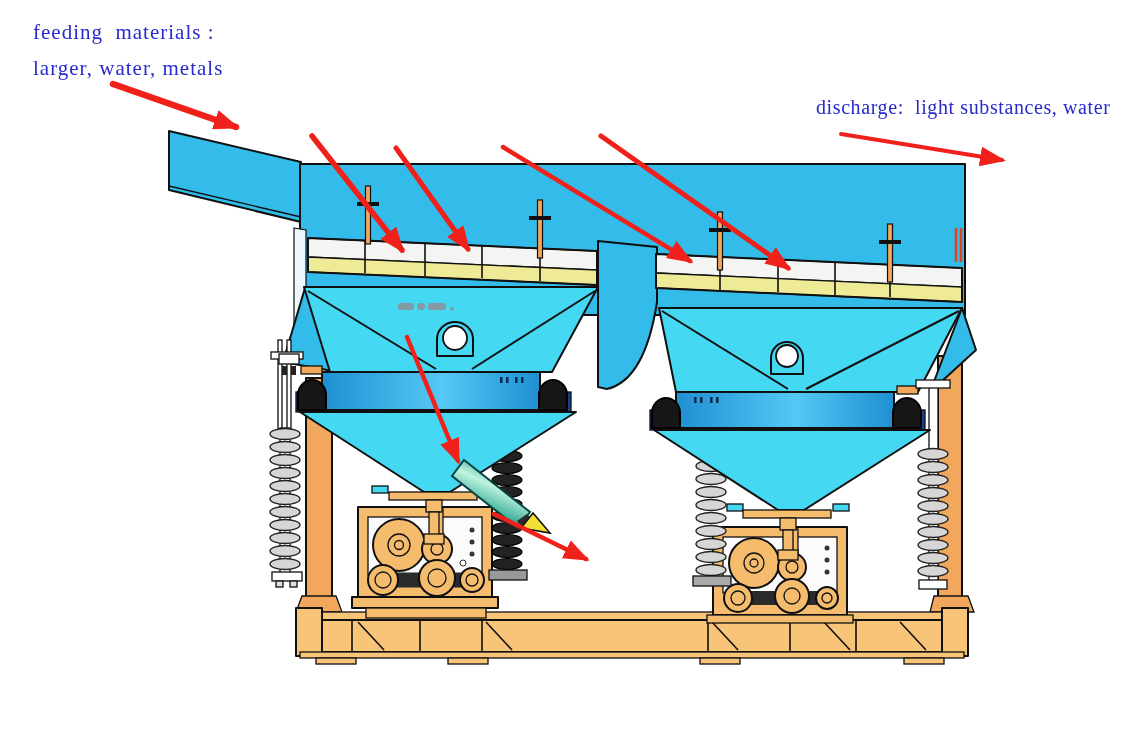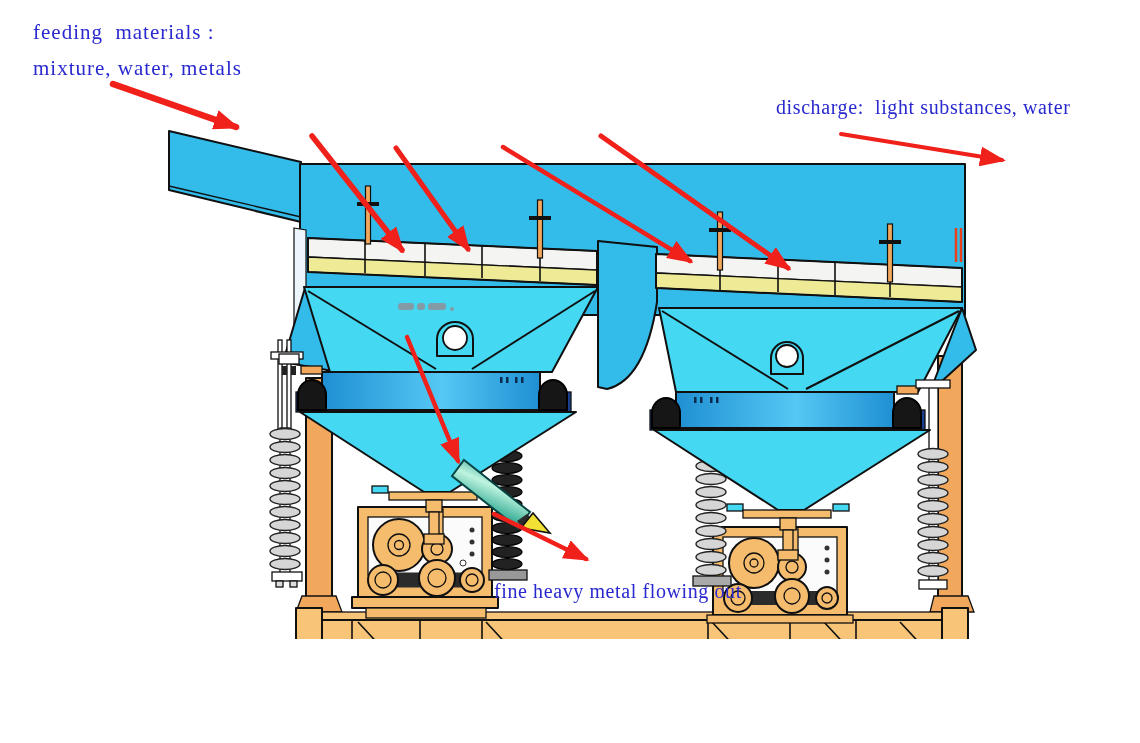--- a/index.html
+++ b/index.html
@@ -3,21 +3,21 @@
 <meta charset="utf-8">
 <style>
   :root{
     --label-blue:#2929CF; --arrow-red:#F0201A; --body-blue:#33BBEA; --hopper-cyan:#45D8F2;
     --band-blue-dark:#1F8FD2; --band-blue-light:#55C8F4; --sieve-white:#F4F4F2; --sieve-yellow:#EEEA96;
     --frame-orange:#F2A85C; --base-orange:#F8C478; --box-orange:#F5BC6E; --spring-dark:#222222;
     --spring-gray:#D6D6D6; --spout-teal-dark:#0A8C86; --spout-teal-light:#BFF4DF; --spout-tip-yellow:#F2E135;
     --outline:#101010; --navy-block:#1A3F8F; --background:#FFFFFF;
   }
   html,body{margin:0;padding:0;background:var(--background);}
-  #stage{position:relative;width:1140px;height:639px;background:var(--background);overflow:hidden;
+  #stage{position:relative;width:1140px;height:743px;background:var(--background);overflow:hidden;
          font-family:"Liberation Serif","DejaVu Serif",serif;}
   #stage svg{position:absolute;left:0;top:0;}
   .label{position:absolute;color:var(--label-blue);font-size:20px;white-space:pre;letter-spacing:.6px;}
   .label.big{font-size:21px;letter-spacing:1px;}
   
   .ol{stroke:var(--outline);stroke-width:2;stroke-linejoin:round;}
   .thin{stroke:var(--outline);stroke-width:1.3;}
   .body{fill:var(--body-blue);}
   .cyan{fill:var(--hopper-cyan);}
   .sw{fill:var(--sieve-white);}
@@ -347,16 +347,15 @@
     <line class="arrow" stroke-width="5" marker-end="url(#arrowhead)" x1="396" y1="148" x2="468" y2="249"></line>
     <line class="arrow" stroke-width="4.5" marker-end="url(#arrowhead)" x1="503" y1="147" x2="690" y2="261"></line>
     <line class="arrow" stroke-width="5" marker-end="url(#arrowhead)" x1="601" y1="136" x2="788" y2="268"></line>
     <line class="arrow" stroke-width="4" marker-end="url(#arrowhead)" x1="841" y1="134" x2="1002" y2="160"></line>
     <line class="arrow" stroke-width="4.5" marker-end="url(#arrowhead)" x1="407" y1="337" x2="458" y2="461"></line>
     <line class="arrow" stroke-width="4.5" marker-end="url(#arrowhead)" x1="494" y1="514" x2="586" y2="559"></line>
   </g>
 </svg>
 
   <div class="label big" style="left:33px;top:20px;">feeding  materials :</div>
-  <div class="label big" style="left:33px;top:56px;">mixture, water, metals</div>
-  <div class="label" style="left:776px;top:96px;">discharge:  light substances, water</div>
-  <div class="label" style="left:494px;top:580px;">fine heavy metal flowing out</div>
+  <div class="label big" style="left:33px;top:56px;">larger, water, metals</div>
+  <div class="label" style="left:816px;top:96px;">discharge:  light substances, water</div>
 </div>
 
 </body></html>

